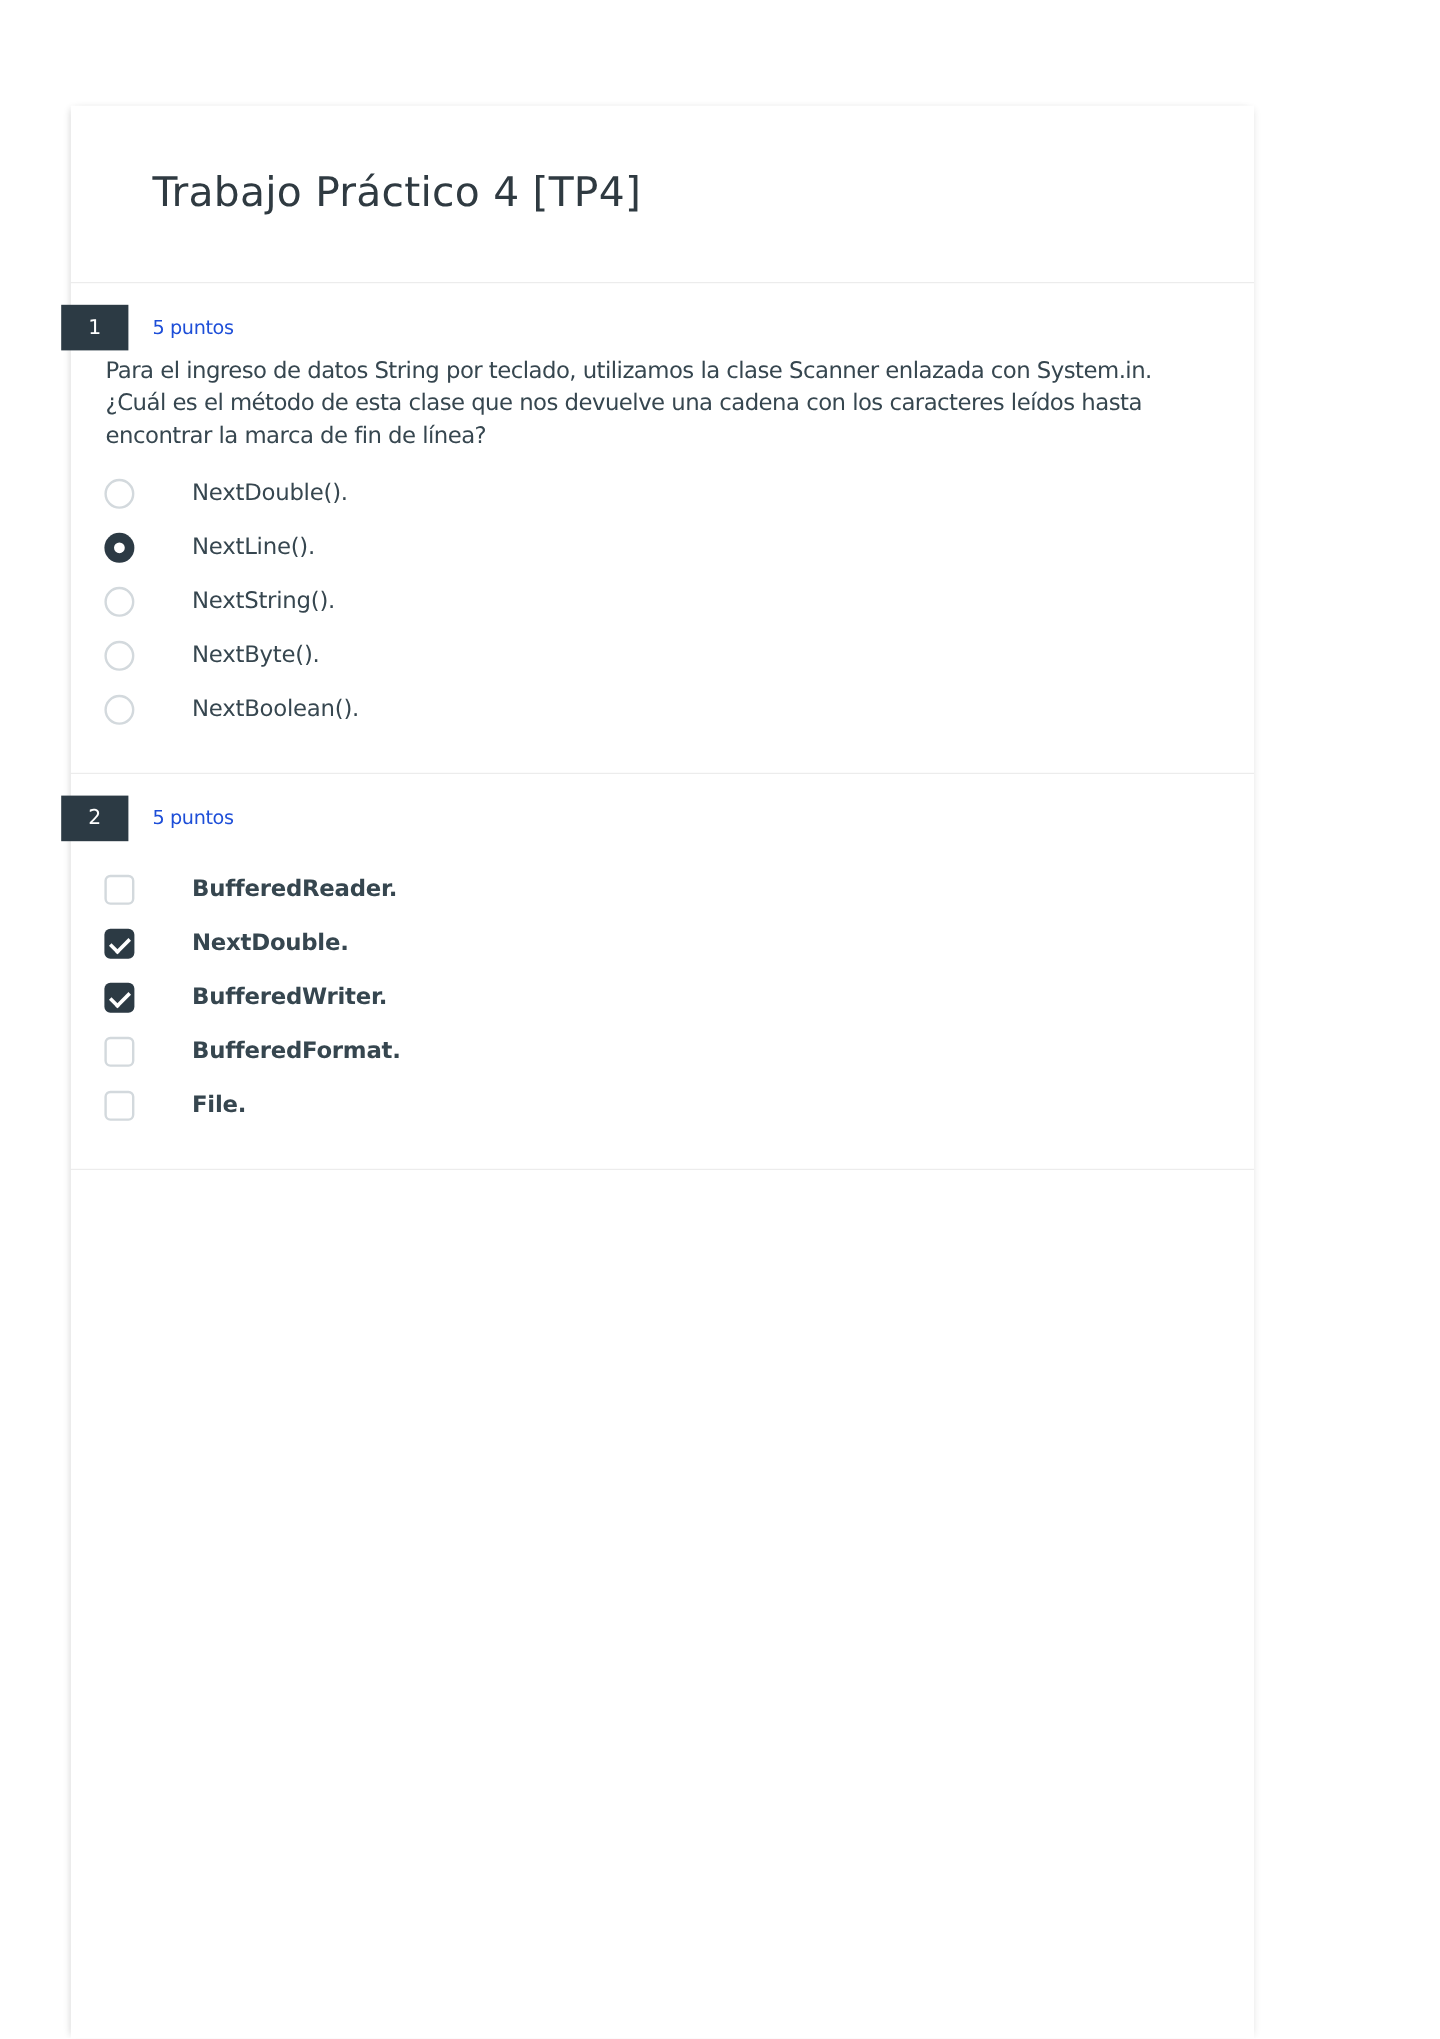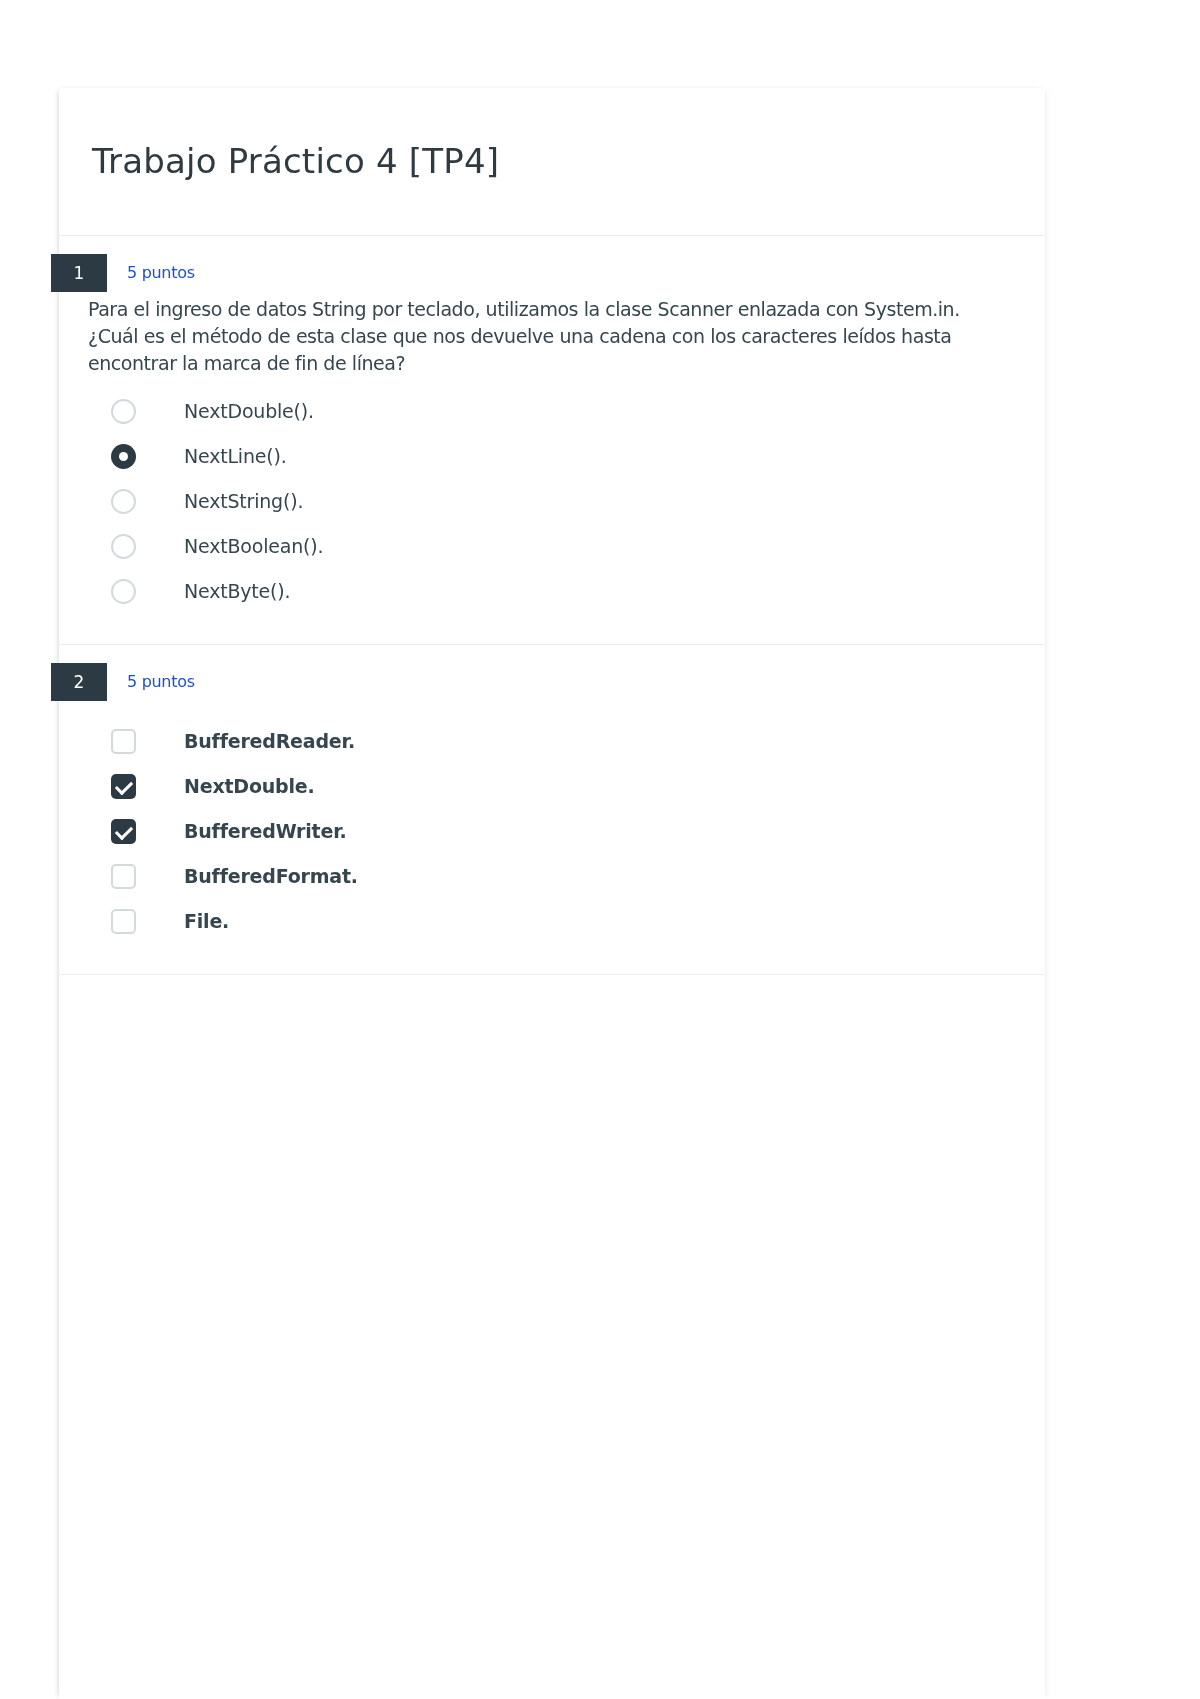--- a/index.html
+++ b/index.html
@@ -30,21 +30,21 @@
     box-shadow: -3px 0 6px -3px rgba(0,0,0,0.20),
                  3px 0 6px -3px rgba(0,0,0,0.10);
   }
 
   
   .title-block {
     height: 148px;
     border-bottom: 1px solid #ececec;
     display: flex;
     align-items: center;
-    padding-left: 33px;
+    padding-left: 68px;
   }
 
   .doc-title {
     font-size: 34px;
     font-weight: 400;
     color: #2f3a41;
     letter-spacing: 0.2px;
     line-height: 1.2;
     font-family: "DejaVu Sans", "Liberation Sans", sans-serif;
   }
@@ -91,21 +91,21 @@
     font-size: 19px;
     line-height: 1.42;
     color: #36464f;
     letter-spacing: -0.45px;
     max-width: 960px;
   }
 
   
   .options {
     margin-top: 12px;
-    padding-left: 52px;
+    padding-left: 28px;
   }
 
   .option {
     display: flex;
     align-items: center;
     height: 45px;
   }
 
   .option-label {
     margin-left: 48px;
@@ -196,25 +196,25 @@
         <div class="option">
           <span class="radio checked"></span>
           <span class="option-label">NextLine().</span>
         </div>
         <div class="option">
           <span class="radio"></span>
           <span class="option-label">NextString().</span>
         </div>
         <div class="option">
           <span class="radio"></span>
+          <span class="option-label">NextByte().</span>
+        </div>
+        <div class="option">
+          <span class="radio"></span>
           <span class="option-label">NextBoolean().</span>
-        </div>
-        <div class="option">
-          <span class="radio"></span>
-          <span class="option-label">NextByte().</span>
         </div>
       </div>
     </section>
 
     <section class="question q2">
       <div class="q-meta">
         <div class="q-number">2</div>
         <div class="q-points">5 puntos</div>
       </div>
 

